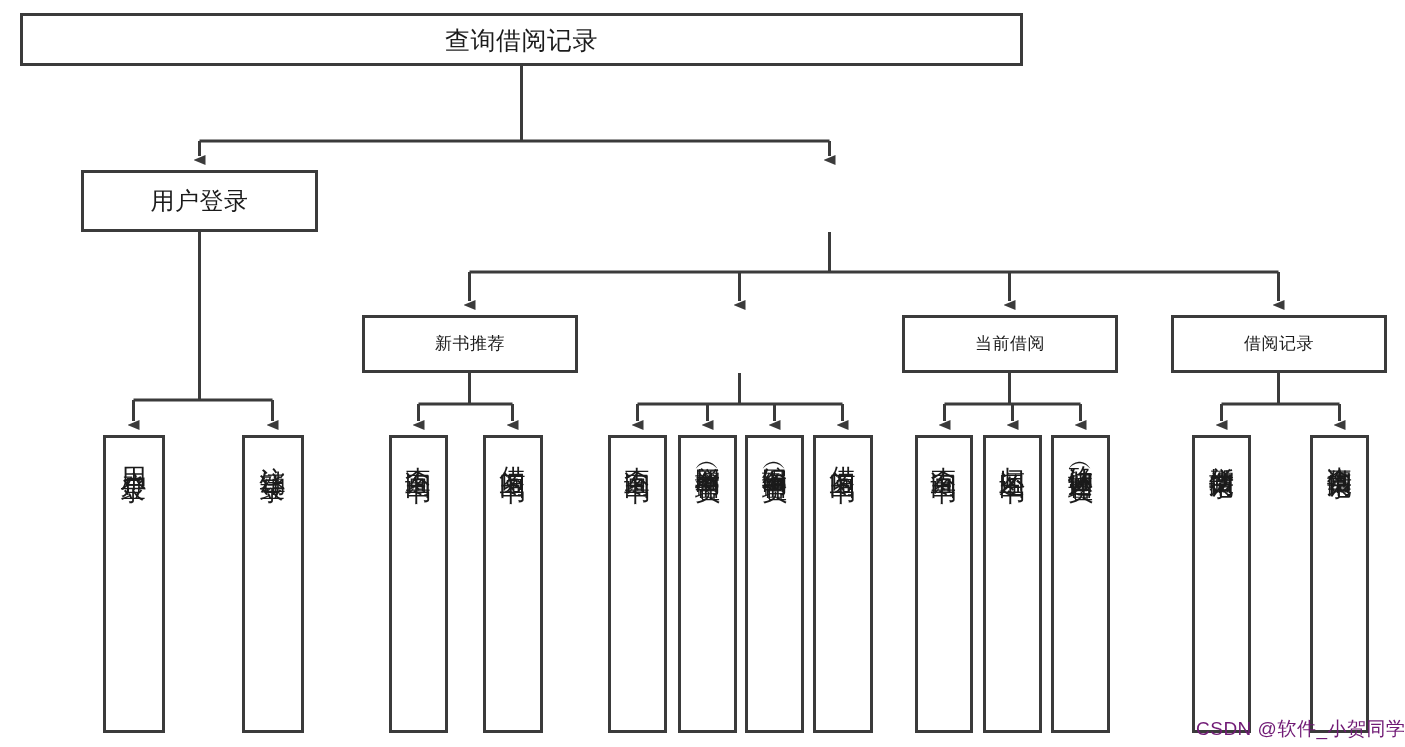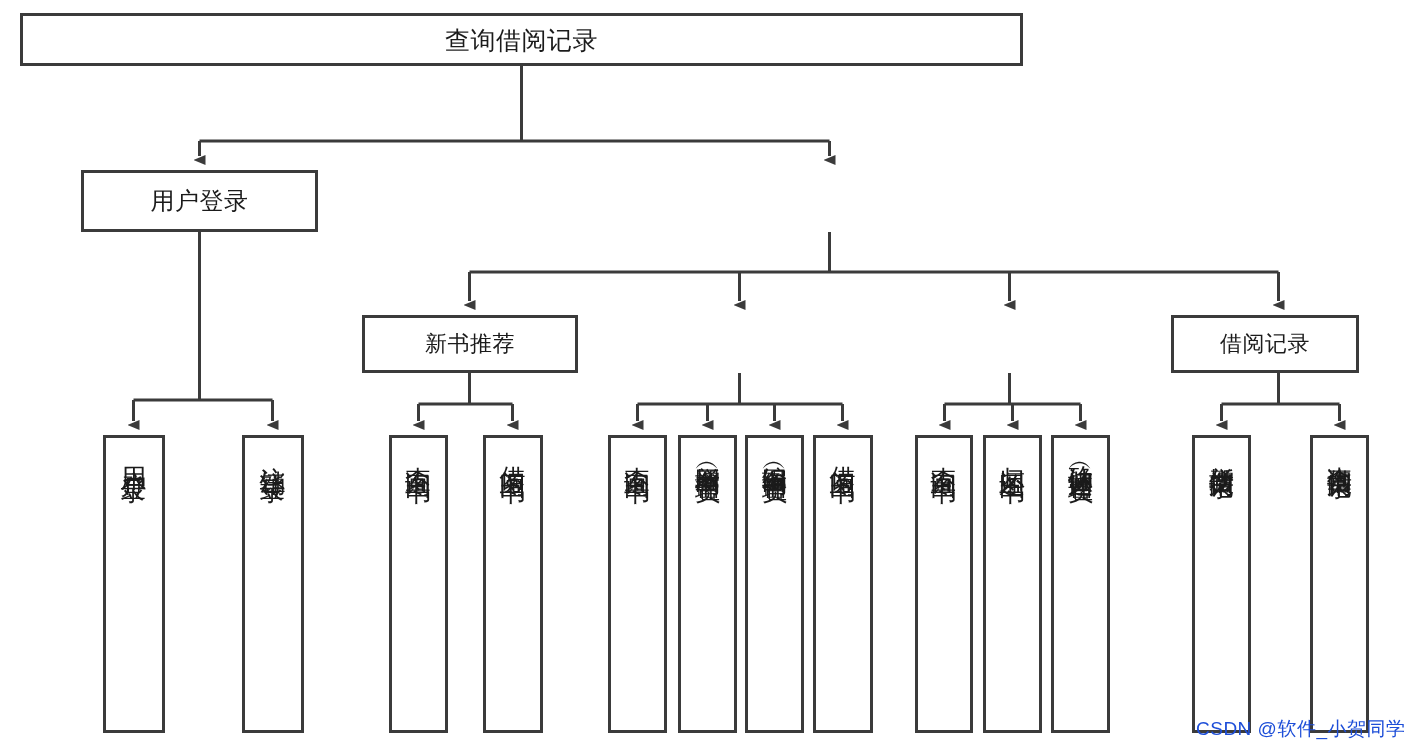--- a/index.html
+++ b/index.html
@@ -40,21 +40,21 @@
     display: block;
     line-height: 1.28;
     letter-spacing: 0.5px;
     white-space: nowrap;
   }
   .node.root {
     border-width: 3px;
   }
   .node.root .label { font-size: 25px; }
   .node.branch .label { font-size: 24px; }
-  .node.sub .label { font-size: 22px; }
+  .node.sub .label { font-size: 17px; }
 
   .node.leaf {
     border-width: 3px;
     align-items: flex-start;
     justify-content: center;
     padding-top: 8px;
   }
   .node.leaf .label {
     writing-mode: vertical-rl;
     text-orientation: upright;
@@ -63,21 +63,21 @@
     letter-spacing: 4px;
     white-space: nowrap;
   }
   .node.leaf.tall .label {
     font-size: 25px;
     letter-spacing: 2px;
   }
   .watermark {
     position: absolute;
     font-size: 19px;
-    color: #1d4ed8;
+    color: #701a75;
     white-space: nowrap;
     letter-spacing: 0.5px;
   }
 </style>
 </head>
 <body>
 
 <div id="canvas">
 
   <svg class="wires" viewBox="0 0 1405 747" xmlns="http://www.w3.org/2000/svg">
@@ -137,21 +137,24 @@
     <span class="label">查询借阅记录</span>
   </div>
 
   <div class="node branch" style="left:81px; top:170px; width:237px; height:62px;">
     <span class="label">用户登录</span>
   </div>
 
   <div class="node sub" style="left:362px; top:315px; width:216px; height:58px;">
     <span class="label">新书推荐</span>
   </div>
-  <div class="node sub" style="left:1171px; top:315px; width:188px; height:58px;">
+  <div class="node sub" style="left:902px; top:315px; width:216px; height:58px;">
+    <span class="label">当前借阅</span>
+  </div>
+  <div class="node sub" style="left:1171px; top:315px; width:216px; height:58px;">
     <span class="label">借阅记录</span>
   </div>
 
   <div class="node leaf" style="left:103px; top:435px; width:62px; height:298px;">
     <span class="label">用户登录</span>
   </div>
   <div class="node leaf" style="left:242px; top:435px; width:62px; height:298px;">
     <span class="label">注销登录</span>
   </div>
   <div class="node leaf" style="left:389px; top:435px; width:59px; height:298px;">

